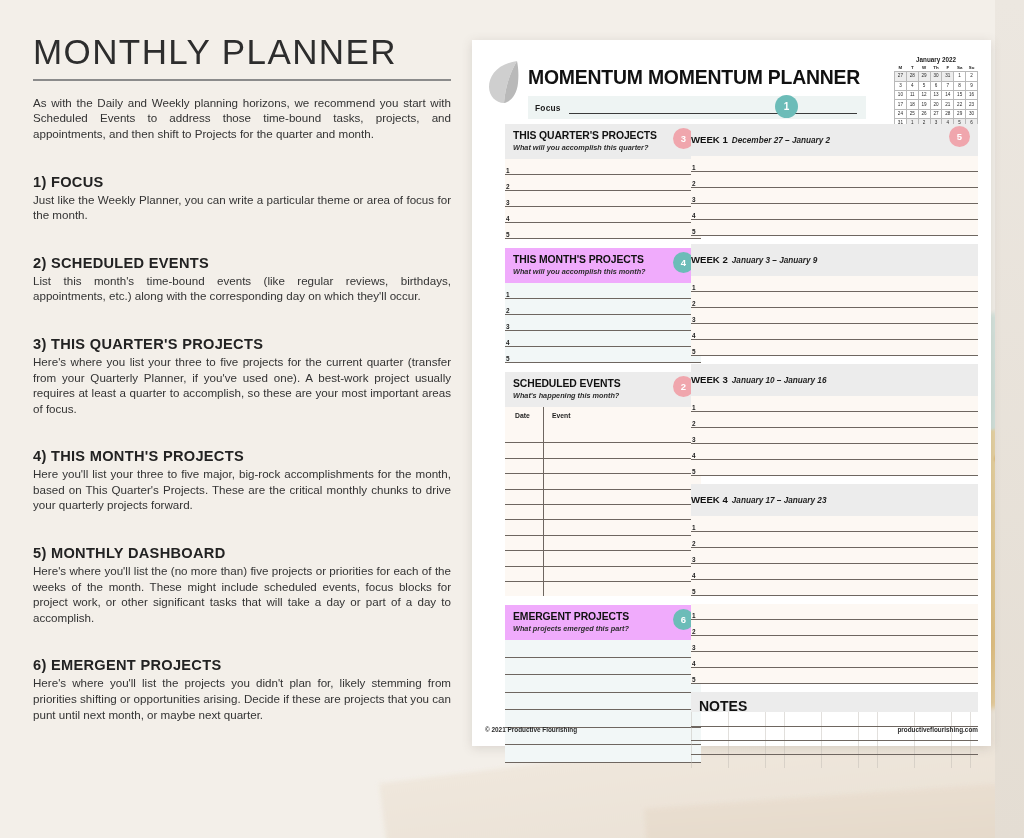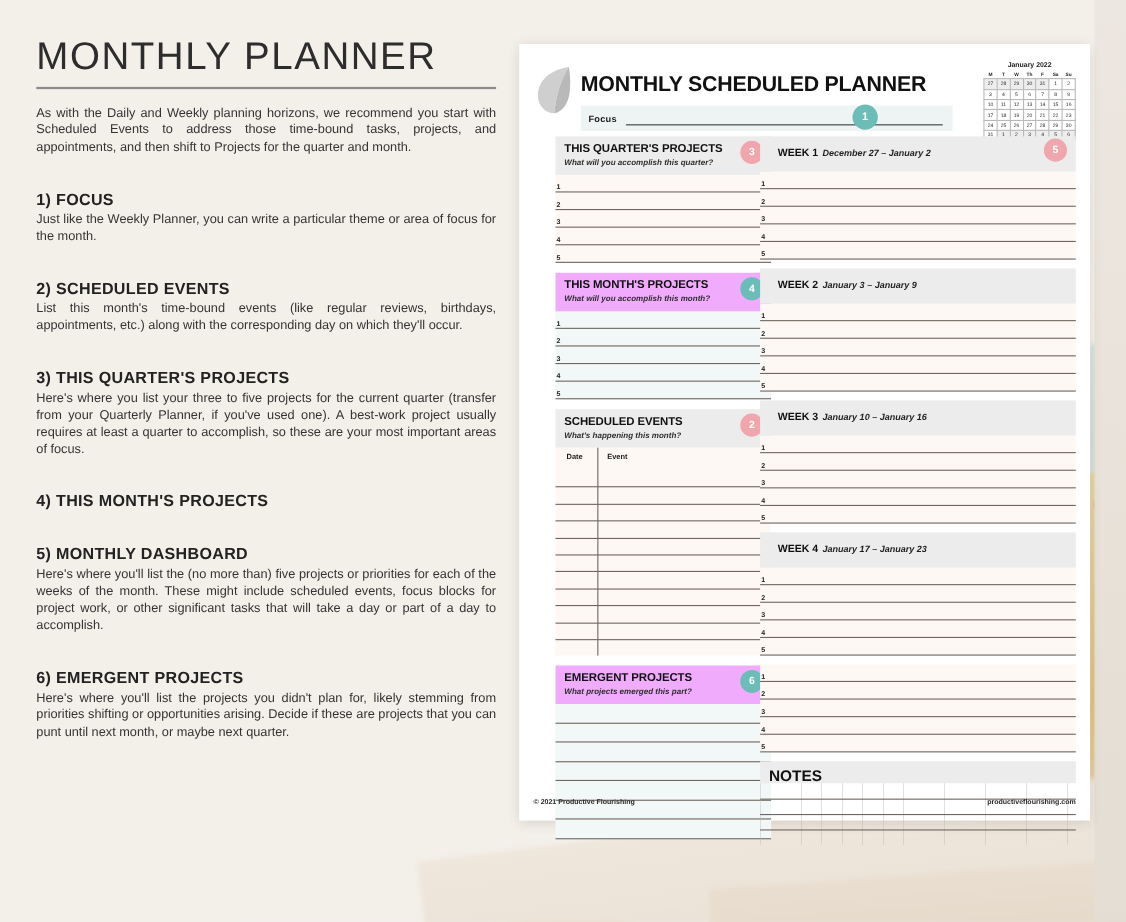--- a/index.html
+++ b/index.html
@@ -253,21 +253,21 @@
   .plain-row {
     height: 17.5px;
     border-bottom: 1.1px solid #6e6660;
   }
 
   
   .week-head {
     background: #ececec;
     height: 32px;
     position: relative;
-    padding: 5px 16px;
+    padding: 5px 0;
   }
   .week-title {
     font-size: 9.6px; font-weight: 800; color: #111;
     display: inline;
   }
   .week-range {
     font-size: 8.2px; font-style: italic; font-weight: 600;
     color: #1f1f1f; display: inline; margin-left: 4px;
   }
   #badge-5 {
@@ -327,37 +327,38 @@
   <div class="sec-head">1) FOCUS</div>
   <p class="body-para">Just like the Weekly Planner, you can write a particular theme or area of focus for the month.</p>
 
   <div class="sec-head">2) SCHEDULED EVENTS</div>
   <p class="body-para">List this month's time-bound events (like regular reviews, birthdays, appointments, etc.) along with the corresponding day on which they'll occur.</p>
 
   <div class="sec-head">3) THIS QUARTER'S PROJECTS</div>
   <p class="body-para">Here's where you list your three to five projects for the current quarter (transfer from your Quarterly Planner, if you've used one). A best-work project usually requires at least a quarter to accomplish, so these are your most important areas of focus.</p>
 
   <div class="sec-head">4) THIS MONTH'S PROJECTS</div>
+  <p class="body-para">Here you'll list your three to five major, big-rock accomplishments for the month, based on This Quarter's Projects. These are the critical monthly chunks to drive your quarterly projects forward.</p>
 
   <div class="sec-head">5) MONTHLY DASHBOARD</div>
   <p class="body-para">Here's where you'll list the (no more than) five projects or priorities for each of the weeks of the month. These might include scheduled events, focus blocks for project work, or other significant tasks that will take a day or part of a day to accomplish.</p>
 
   <div class="sec-head">6) EMERGENT PROJECTS</div>
   <p class="body-para">Here's where you'll list the projects you didn't plan for, likely stemming from priorities shifting or opportunities arising. Decide if these are projects that you can punt until next month, or maybe next quarter.</p>
 </div>
 
 <div id="planner">
   <div id="planner-inner">
 
     <div id="planner-header">
       <svg id="leaf-logo" viewBox="0 0 32 44">
         <path d="M30 1 C10 4 2 16 2 27 C2 36 9 43 17 43 C18 30 22 14 30 1 Z" fill="#cfcfcf"></path>
         <path d="M30 1 C22 14 18 30 17 43 C24 42 30 34 31 23 C32 13 31 6 30 1 Z" fill="#b9b9b9"></path>
       </svg>
-      <div id="planner-name">MONTHLY SCHEDULED PLANNER</div>
+      <div id="planner-name">MOMENTUM MOMENTUM PLANNER</div>
 
       <div id="focus-bar">
         <span id="focus-label">Focus</span>
         <div id="focus-line"></div>
       </div>
       <div class="badge" id="badge-1">1</div>
 
       <div id="mini-cal">
         <div id="mini-cal-title">January 2022</div>
         <table>

